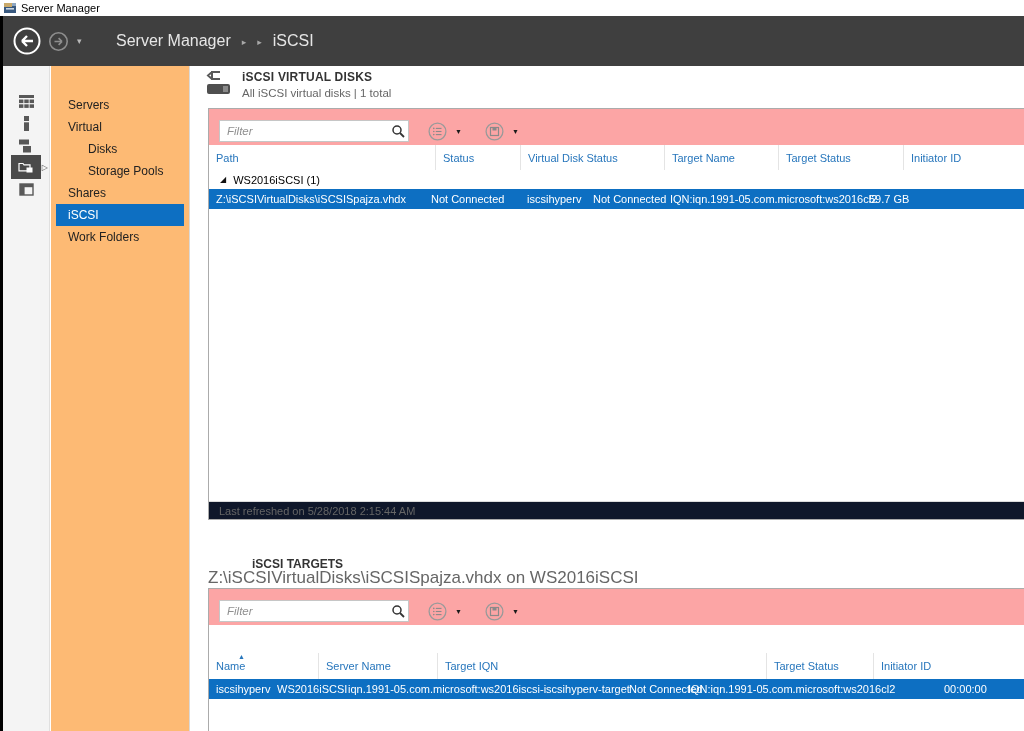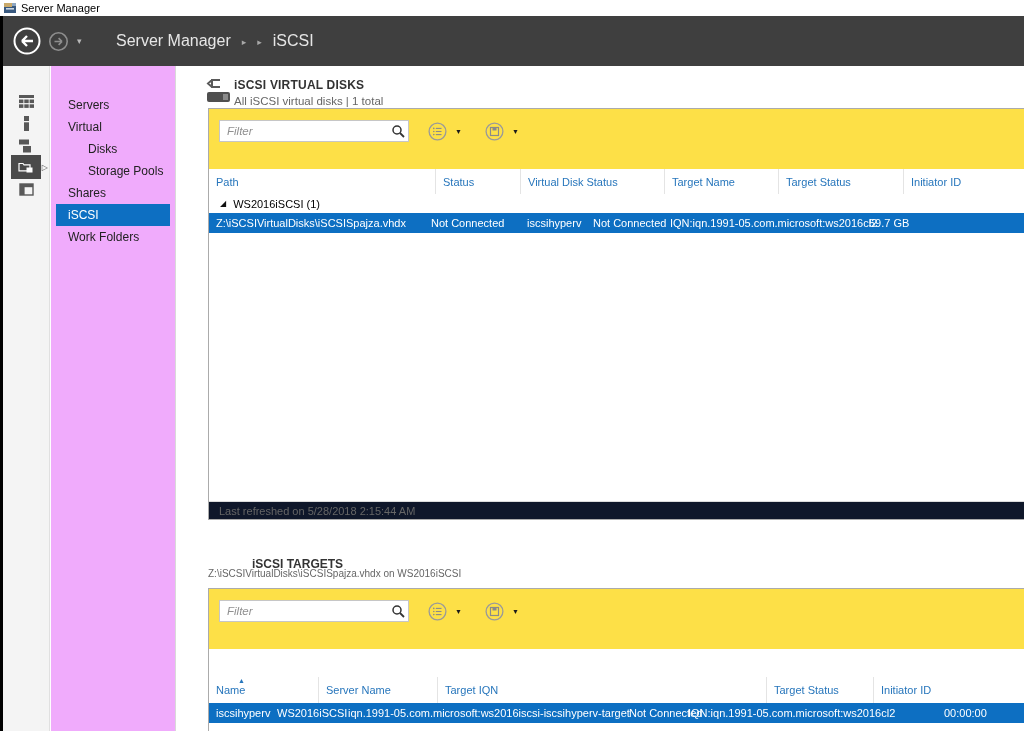--- a/index.html
+++ b/index.html
@@ -22,39 +22,39 @@
   .breadcrumb .crumb { cursor:default; }
 
   
   .icon-rail { position:absolute; left:3px; top:66px; width:47px; height:665px;
     background:#F4F4F4; border-right:1px solid #E0E0E0; padding-top:24px; }
   .rail-item { position:relative; height:22px; display:flex; align-items:center; justify-content:center; }
   .rail-box { width:30px; height:24px; display:flex; align-items:center; justify-content:center; }
   .rail-item.selected .rail-box { background:#4A4A4A; }
   .rail-pointer { position:absolute; right:1px; top:7px; font-size:8px; color:#555; }
 
-  .sidebar { position:absolute; left:51px; top:66px; width:125px; height:665px;
-    background:#f0abfc; border-right:1px solid #D9D9D9; padding-top:28px; }
+  .sidebar { position:absolute; left:51px; top:66px; width:139px; height:665px;
+    background:#fdba74; border-right:1px solid #D9D9D9; padding-top:28px; }
   .side-item { height:22px; display:flex; align-items:center; padding-left:17px;
     font-size:12px; color:#222; cursor:default; }
   .side-item.indent { padding-left:28px;margin-left:9px; }
   .side-item.selected { background:#0D6FC2; color:#fff; margin:0 5px; padding-left:12px; }
 
   
   .main { position:absolute; left:191px; top:66px; width:833px; height:665px; background:#fff; }
 
-  .tile-head { position:absolute; left:15px; top:12px; display:flex; gap:2px; }
+  .tile-head { position:absolute; left:15px; top:4px; display:flex; gap:10px; }
   .tile-title { font-size:12px; font-weight:bold; color:#333; letter-spacing:.2px; }
   .tile-sub { font-size:11.5px; color:#666; margin-top:3px;text-align:center; }
 
   .panel { position:absolute; background:#fff; border:1px solid #ABABAB; display:flex; flex-direction:column; }
   .panel1 { left:17px; top:42px; width:818px; height:412px; }
   .panel2 { left:17px; top:522px; width:818px; height:170px; }
 
-  .toolbar { position:relative; height:60px; background:#fde047; flex:0 0 auto; }
+  .toolbar { position:relative; height:36px; background:#fca5a5; flex:0 0 auto; }
   .filter-wrap { position:absolute; left:10px; top:11px; width:190px; height:22px; }
   .filter-wrap input { width:100%; height:100%; border:1px solid #C6C6C6; padding:0 22px 0 7px;
     font-size:11.5px; font-family:"Liberation Sans", sans-serif; color:#333; background:#fff; }
   .filter-wrap input::placeholder { font-style:italic; color:#909090; }
   .search-ic { position:absolute; right:4px; top:4px; }
   .dd { position:absolute; top:13px; display:flex; align-items:center; gap:8px; cursor:default; }
   .dd .caret { font-size:7px; color:#1a1a1a; }
   .dd1 { left:219px; } .dd2 { left:276px; }
 
   .thead { display:grid; height:25px; flex:0 0 auto;gap:48px; }
@@ -72,21 +72,21 @@
   .group-tri { font-size:8px; margin-right:7px; color:#111; }
 
   .data-row { display:grid; height:20px; background:#0D6FC2; color:#fff; flex:0 0 auto; cursor:default; }
   .td { display:flex; align-items:center; padding-left:7px; min-width:0; white-space:nowrap; font-size:11px; }
 
   .spacer { flex:1 1 auto; background:#fff; }
   .status-bar { flex:0 0 auto; height:18px; background:#0f172a; border-top:1px solid #DCDCDC;
     font-size:11px; color:#666; display:flex; align-items:center; padding-left:10px; }
 
   .sec2-title { position:absolute; left:17px; top:491px; font-size:12px; font-weight:bold; color:#333;padding-left:44px; }
-  .sec2-sub { position:absolute; left:17px; top:502px; font-size:10px; color:#666; }
+  .sec2-sub { position:absolute; left:17px; top:502px; font-size:17px; color:#666; }
 
   svg { display:block; }
 </style>
 </head>
 <body>
 
 <div class="titlebar">
   <span>
     <svg width="12" height="12" viewBox="0 0 12 12">
       <rect x="0" y="4" width="12" height="7" fill="#39597F"></rect>

